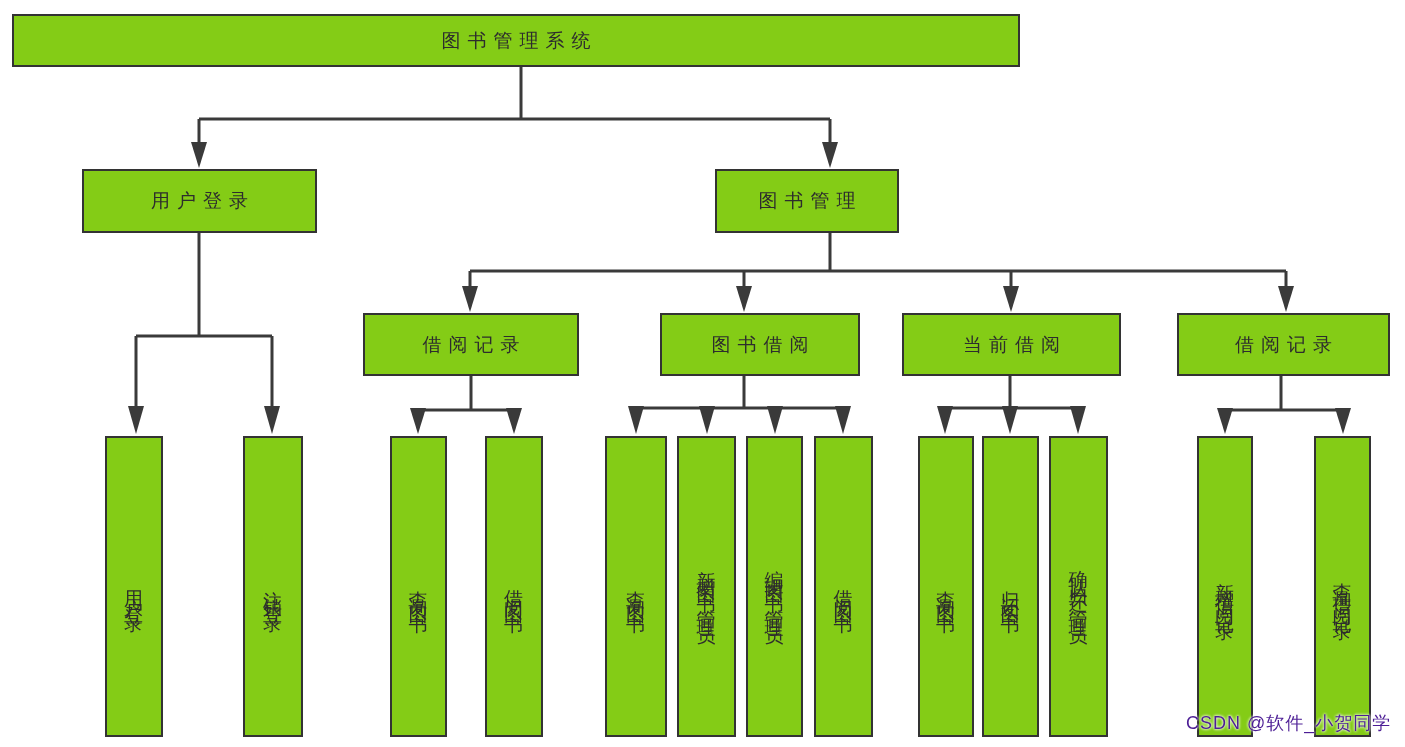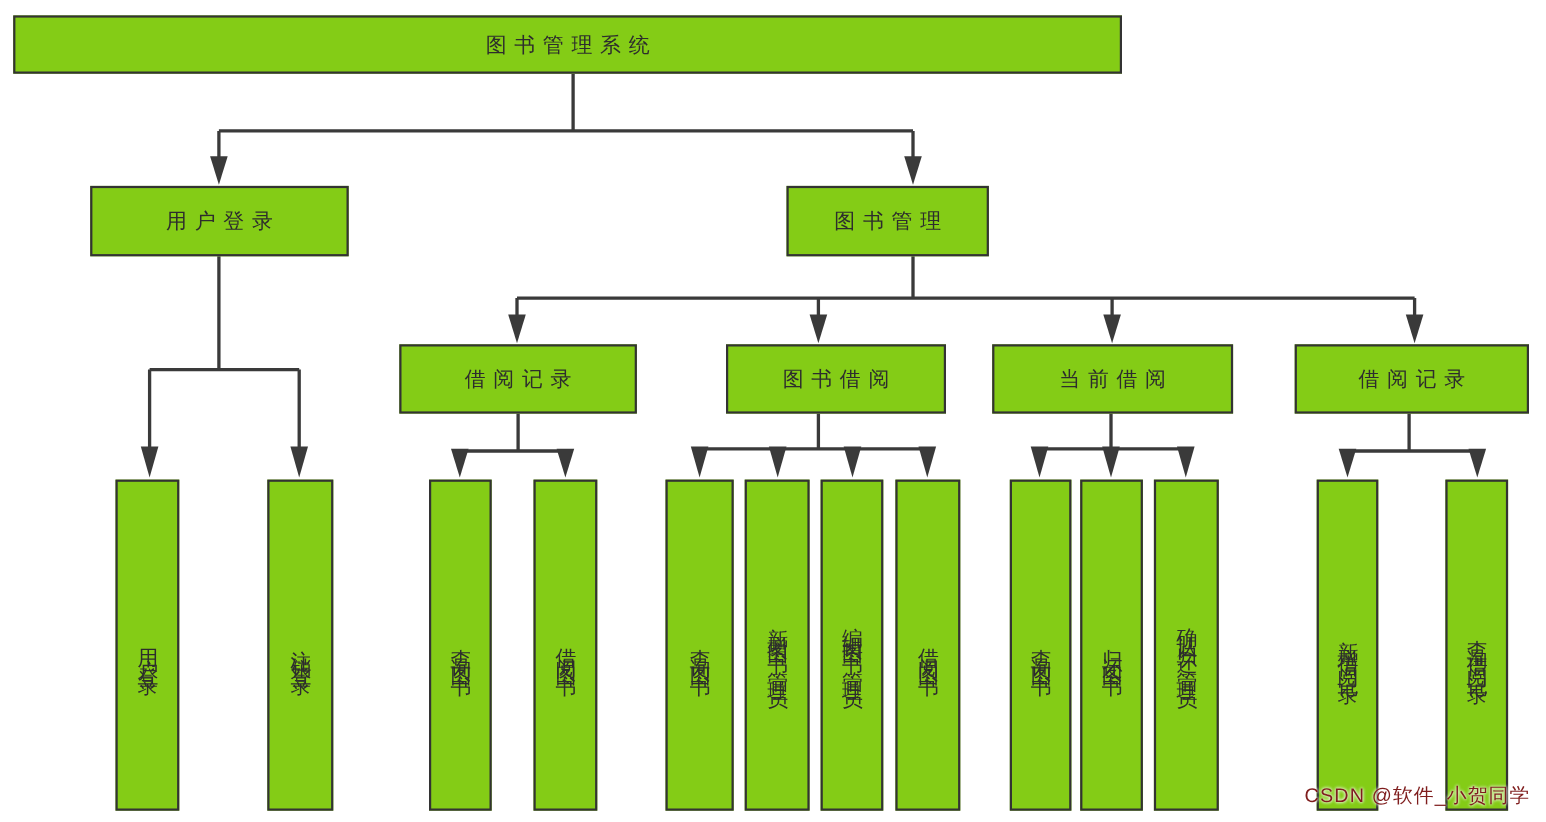--- a/index.html
+++ b/index.html
@@ -55,21 +55,21 @@
     letter-spacing: 8px;
     padding-top: 8px; 
     line-height: 1;
     white-space: nowrap;
   }
   .watermark {
     position: absolute;
     left: 1186px;
     top: 711px;
     font-size: 18px;
-    color: #7f1d1d;
+    color: #4c1d95;
     letter-spacing: 1px;
     white-space: nowrap;
     z-index: 2;
     text-shadow: 0 0 3px #ffffff, 0 0 3px #ffffff;
   }
 </style>
 </head>
 <body>
 
 <div class="canvas">

